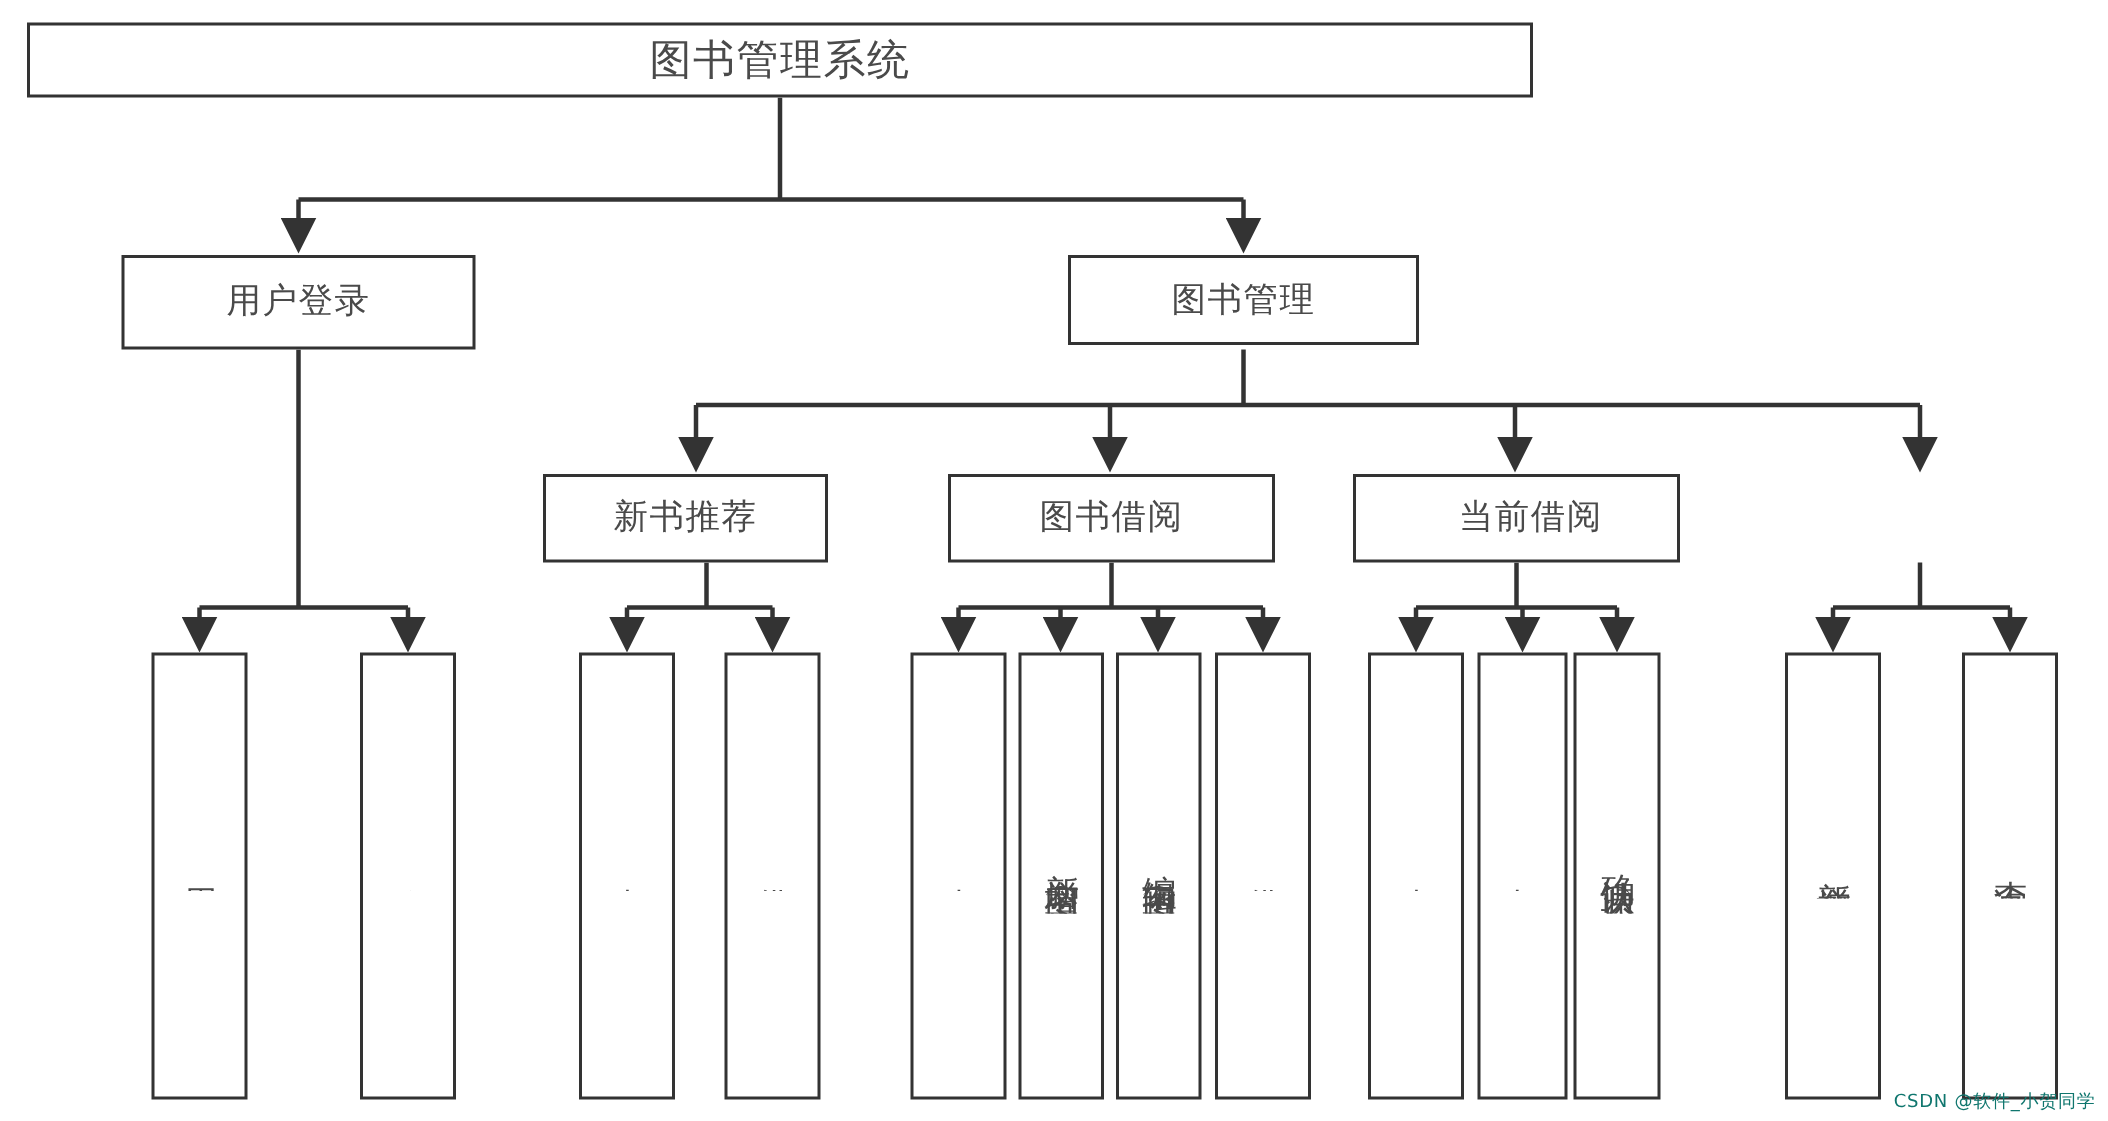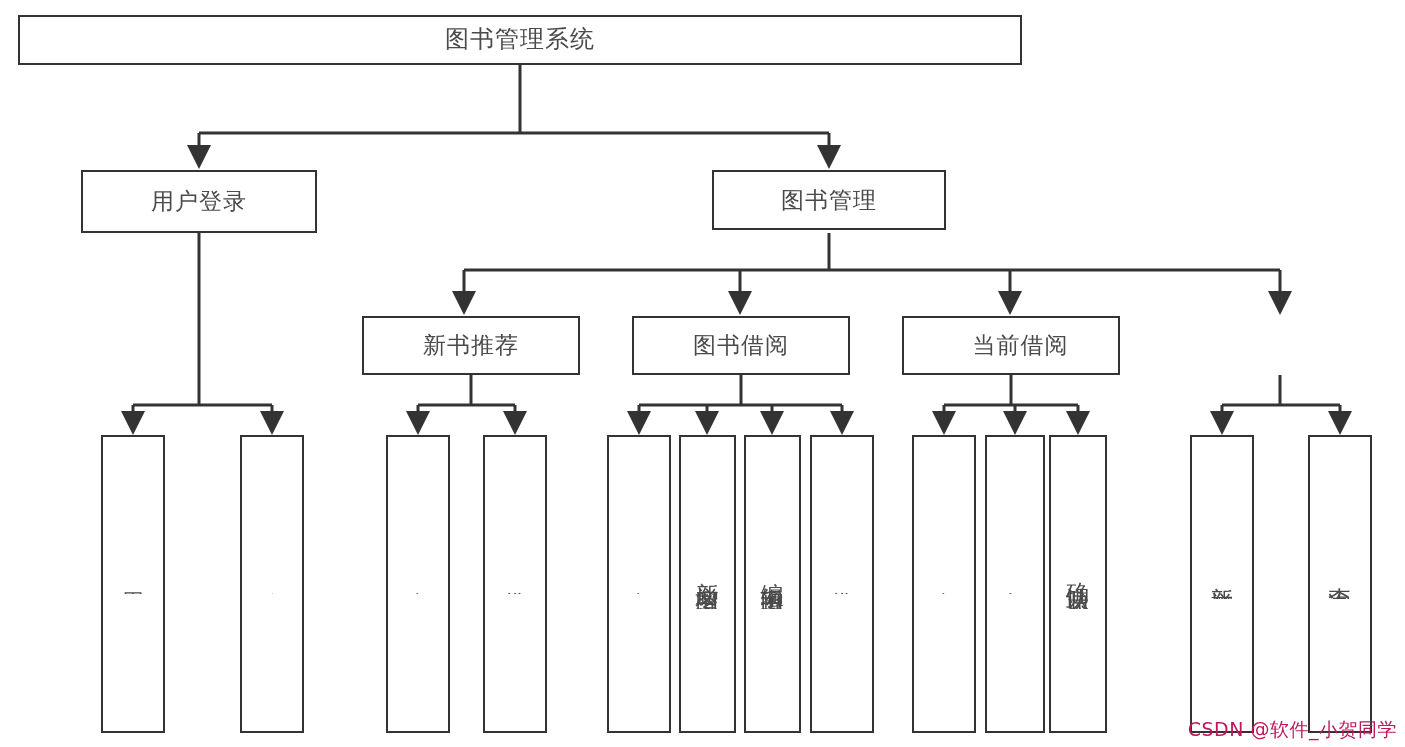--- a/index.html
+++ b/index.html
@@ -31,41 +31,41 @@
     align-items:center;
     justify-content:center;
     text-align:center;
   }
   .node-h{
     font-size:23px;
     letter-spacing:1px;
     line-height:1.15;
     white-space:nowrap;
   }
-  .node-root{ font-size:24px; }
+  .node-root{ font-size:28px; }
   .node-v{
     writing-mode:vertical-rl;
     text-orientation:upright;
     font-size:23px;
     letter-spacing:5px;
     line-height:1.05;
     padding-top:6px;
     justify-content:flex-start;
     align-items:center;
     white-space:nowrap;
     overflow:hidden;
   }
   .leaf-mid .node-v{ justify-content:flex-start; padding-top:4px; }
   .leaf-center .node-v{ justify-content:center; padding-top:0; }
   .watermark{
     position:absolute;
     right:8px;
     bottom:4px;
-    font-size:19px;
-    color:#be185d;
+    font-size:12px;
+    color:#0f766e;
     letter-spacing:0.5px;
     white-space:nowrap;
     font-family:"DejaVu Sans","Liberation Sans",sans-serif;
   }
 </style>
 </head>
 <body>
 
 <div id="canvas">
 
@@ -123,21 +123,21 @@
     <span class="node-h node-root">图书管理系统</span>
   </div>
 
   <div class="node" style="left:81px; top:170px; width:236px; height:63px;">
     <span class="node-h">用户登录</span>
   </div>
   <div class="node" style="left:712px; top:170px; width:234px; height:60px;">
     <span class="node-h">图书管理</span>
   </div>
 
-  <div class="node" style="left:362px; top:316px; width:218px; height:59px;">
+  <div class="node" style="left:362px; top:316px; width:190px; height:59px;">
     <span class="node-h">新书推荐</span>
   </div>
   <div class="node" style="left:632px; top:316px; width:218px; height:59px;">
     <span class="node-h">图书借阅</span>
   </div>
   <div class="node" style="left:902px; top:316px; width:218px; height:59px;padding-left:19px;">
     <span class="node-h">当前借阅</span>
   </div>
 
   <div class="node leaf-center" style="left:101px; top:435px; width:64px; height:298px;">

